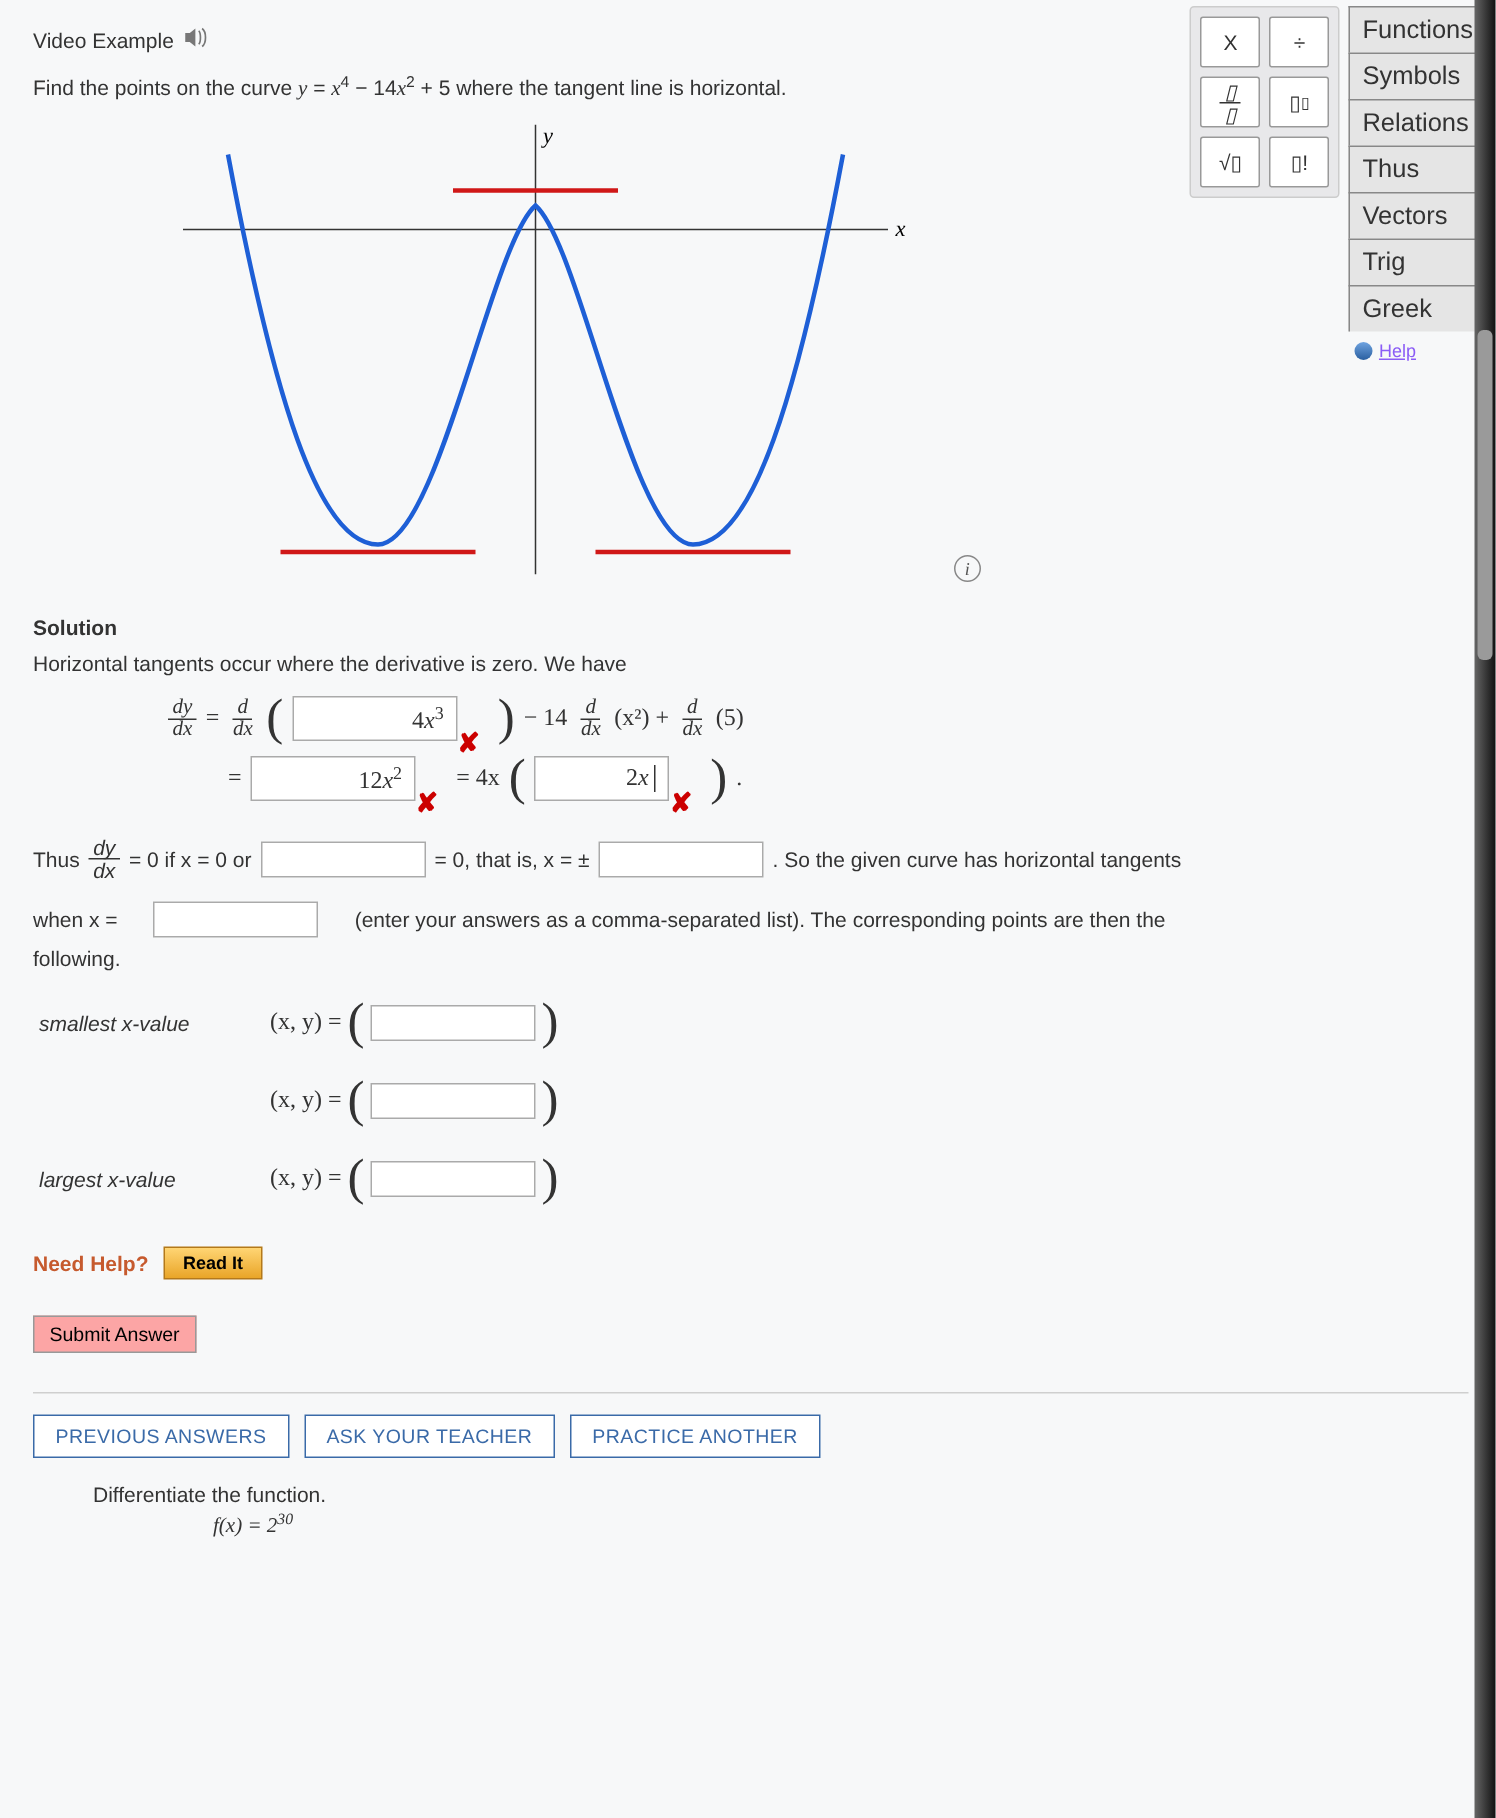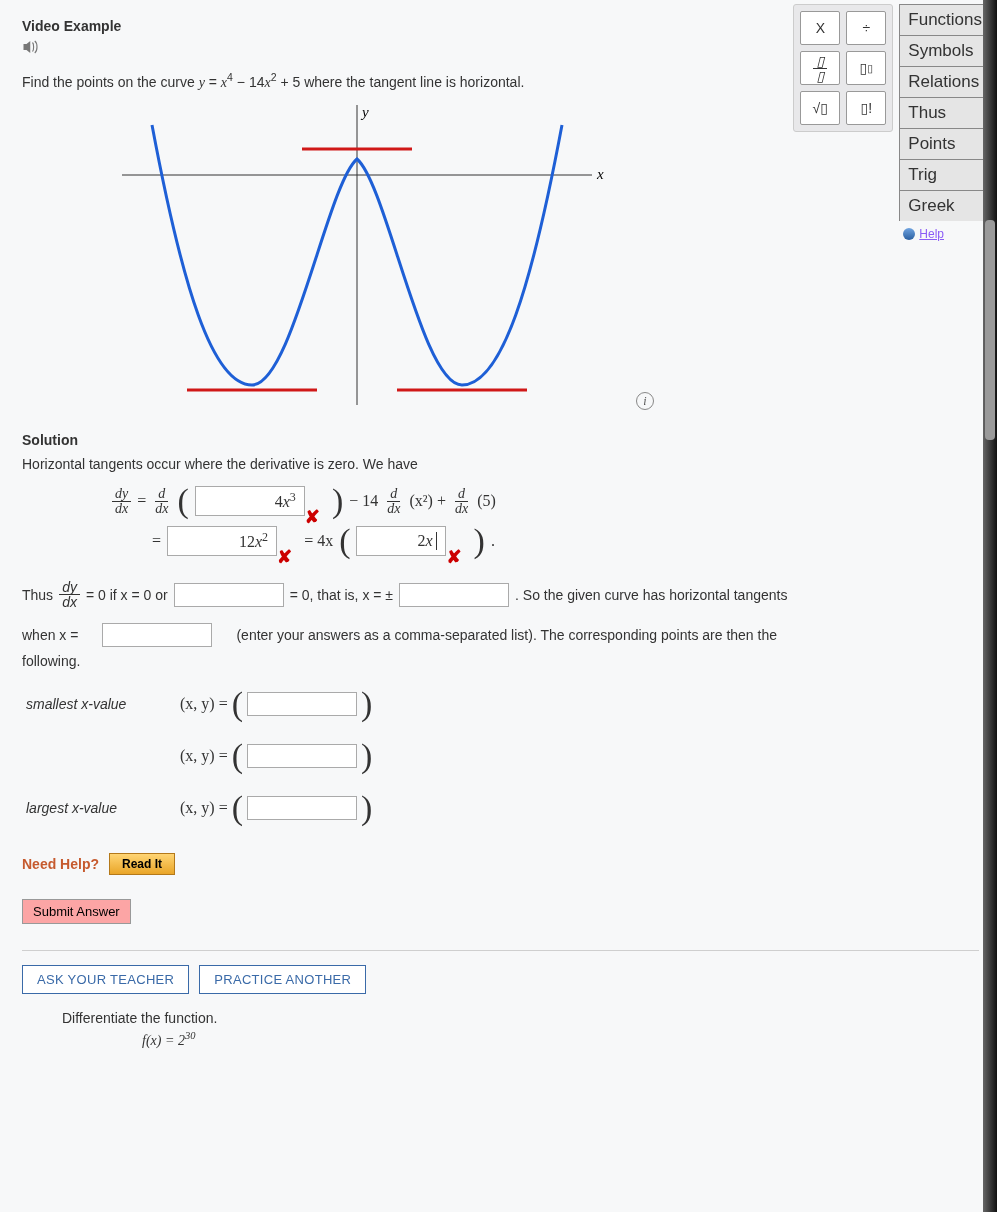--- a/index.html
+++ b/index.html
@@ -11,26 +11,25 @@
     color: #333;
     width: 997px;
   }
   .page {
     position: relative;
     padding: 18px 18px 18px 22px;
     background: #f7f8f9;
     min-height: 1212px;
   }
   .video-example {
-    font-weight: bold;
+    font-weight: normal;
     margin-bottom: 14px;
     display:flex;
-    align-items:flex-start;
+    align-items:flex-end;
     gap:6px;
-    flex-direction:column;
   }
   .speaker-icon svg { width:18px; height:14px; }
   .prompt { margin-bottom: 10px; }
   sup { font-size: 0.75em; }
 
   
   .palette {
     position: absolute;
     right: 6px;
     top: 4px;
@@ -183,21 +182,21 @@
           <sup>▯</sup>
       </div>
       <div class="pbtn">√▯</div>
       <div class="pbtn">▯!</div>
     </div>
     <div class="catlist">
       <div class="catbtn">Functions</div>
       <div class="catbtn">Symbols</div>
       <div class="catbtn">Relations</div>
       <div class="catbtn">Thus</div>
-      <div class="catbtn">Points</div>
+      <div class="catbtn">Vectors</div>
       <div class="catbtn">Trig</div>
       <div class="catbtn">Greek</div>
       <div class="helplink">
         <span class="help-icon"></span>
         <span>Help</span>
       </div>
     </div>
   </div>
 
   
@@ -342,20 +341,21 @@
   <div class="need-help">
     <span class="need-help-label">Need Help?</span>
     <button class="readit-btn">Read It</button>
   </div>
 
   <button class="submit-btn">Submit Answer</button>
 
   <hr class="sep">
 
   <div class="q-row2">
+    <button class="q-btn">PREVIOUS ANSWERS</button>
     <button class="q-btn">ASK YOUR TEACHER</button>
     <button class="q-btn">PRACTICE ANOTHER</button>
   </div>
 
   <div class="diff-text">Differentiate the function.</div>
   <div class="fx">f(x) = 2<sup>30</sup></div>
 
   <div class="rightedge"></div>
   <div class="scroll-thumb"></div>
 </div>

